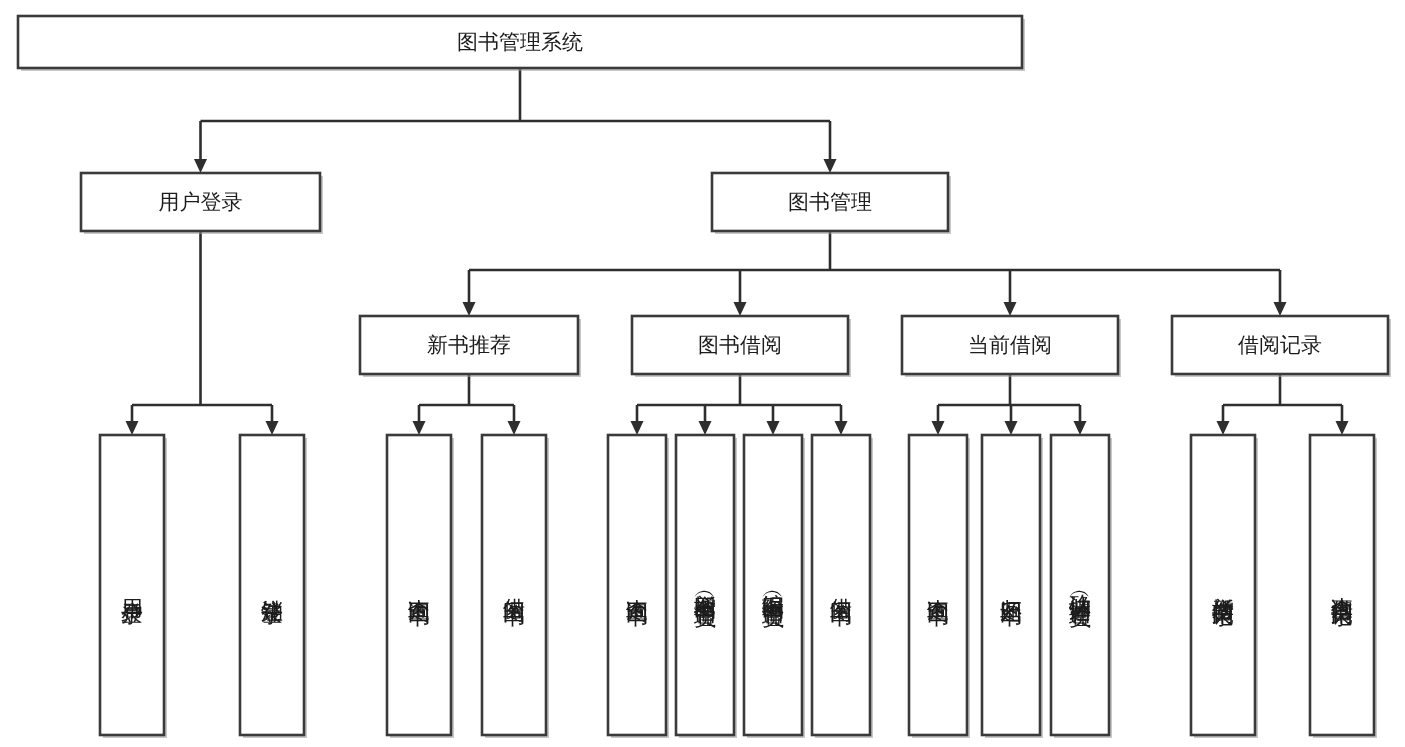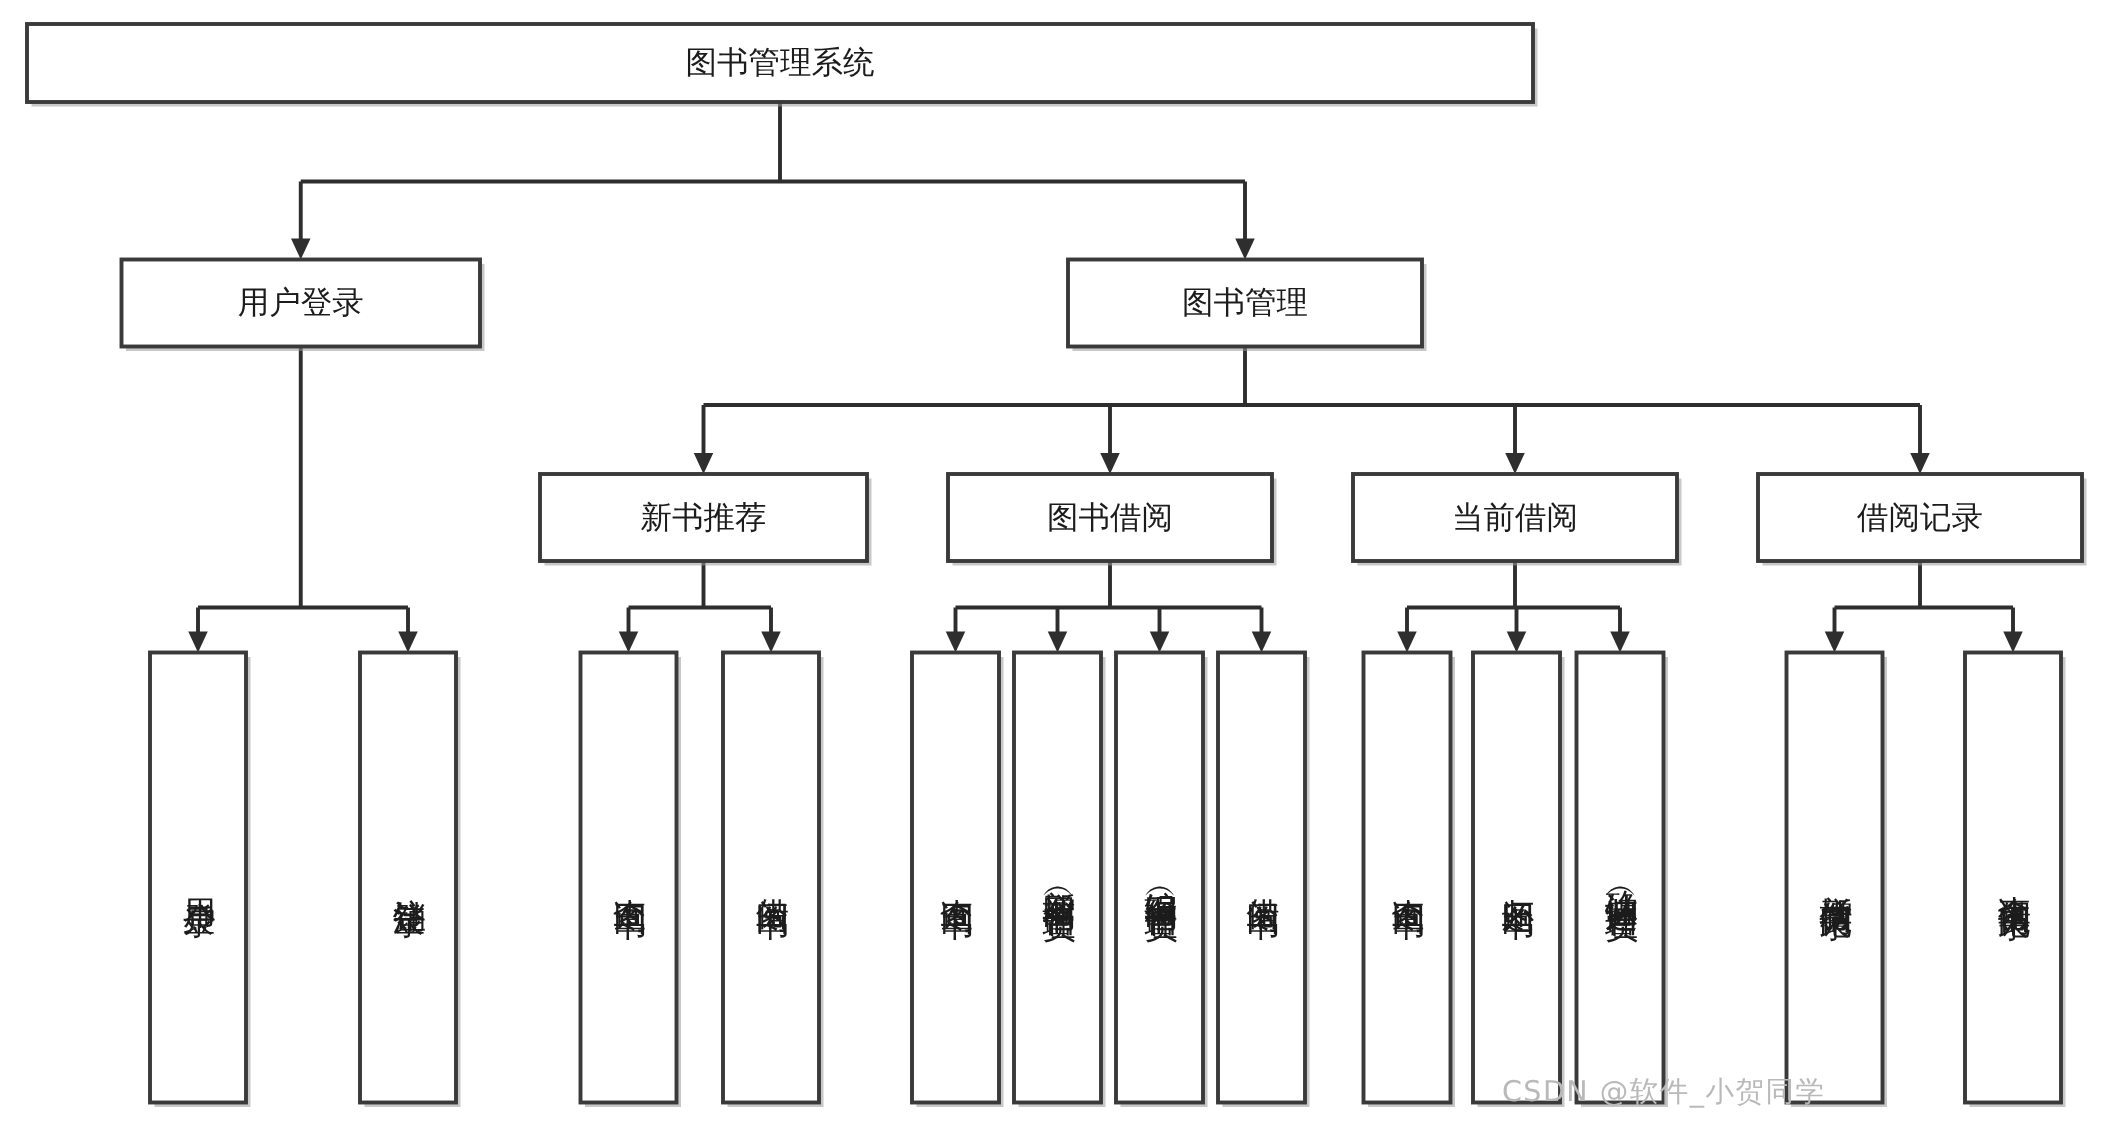--- a/index.html
+++ b/index.html
@@ -235,14 +235,13 @@
         <span class="leaf-label">确认归还（管理员）</span>
       </div>
       <div class="leaf-label-wrap" style="left: 1191px; top: 435px; width: 64px; height: 300px;">
         <span class="leaf-label">新增借阅记录</span>
       </div>
       <div class="leaf-label-wrap" style="left: 1310px; top: 435px; width: 64px; height: 300px;">
         <span class="leaf-label">查询借阅记录</span>
       </div>
     </div>
 
-  <div class="watermark">CSDN @软件_小贺同学</div>
 </div>
 
 </body></html>

